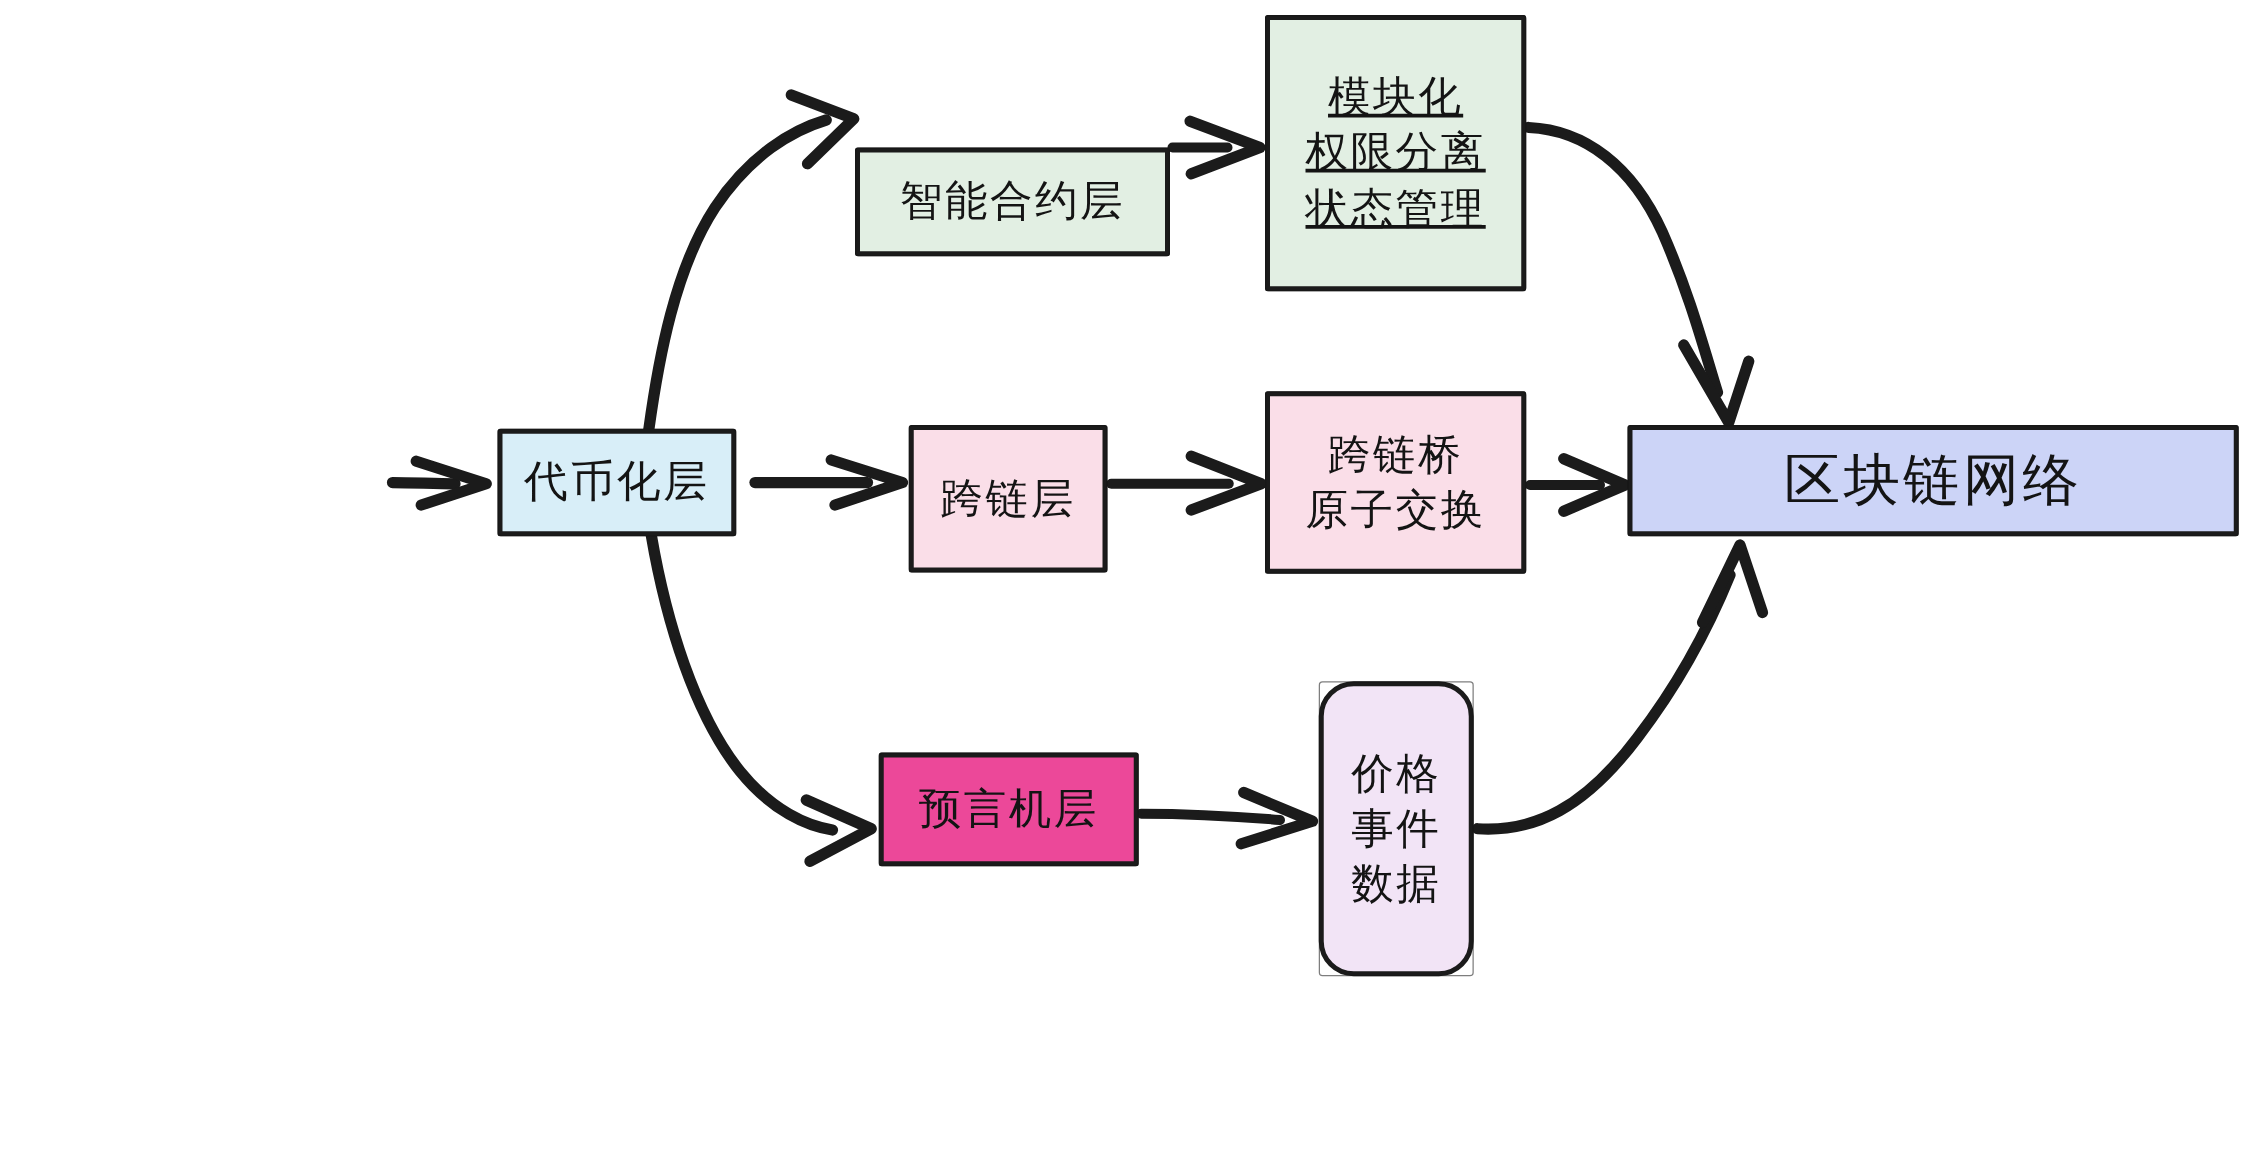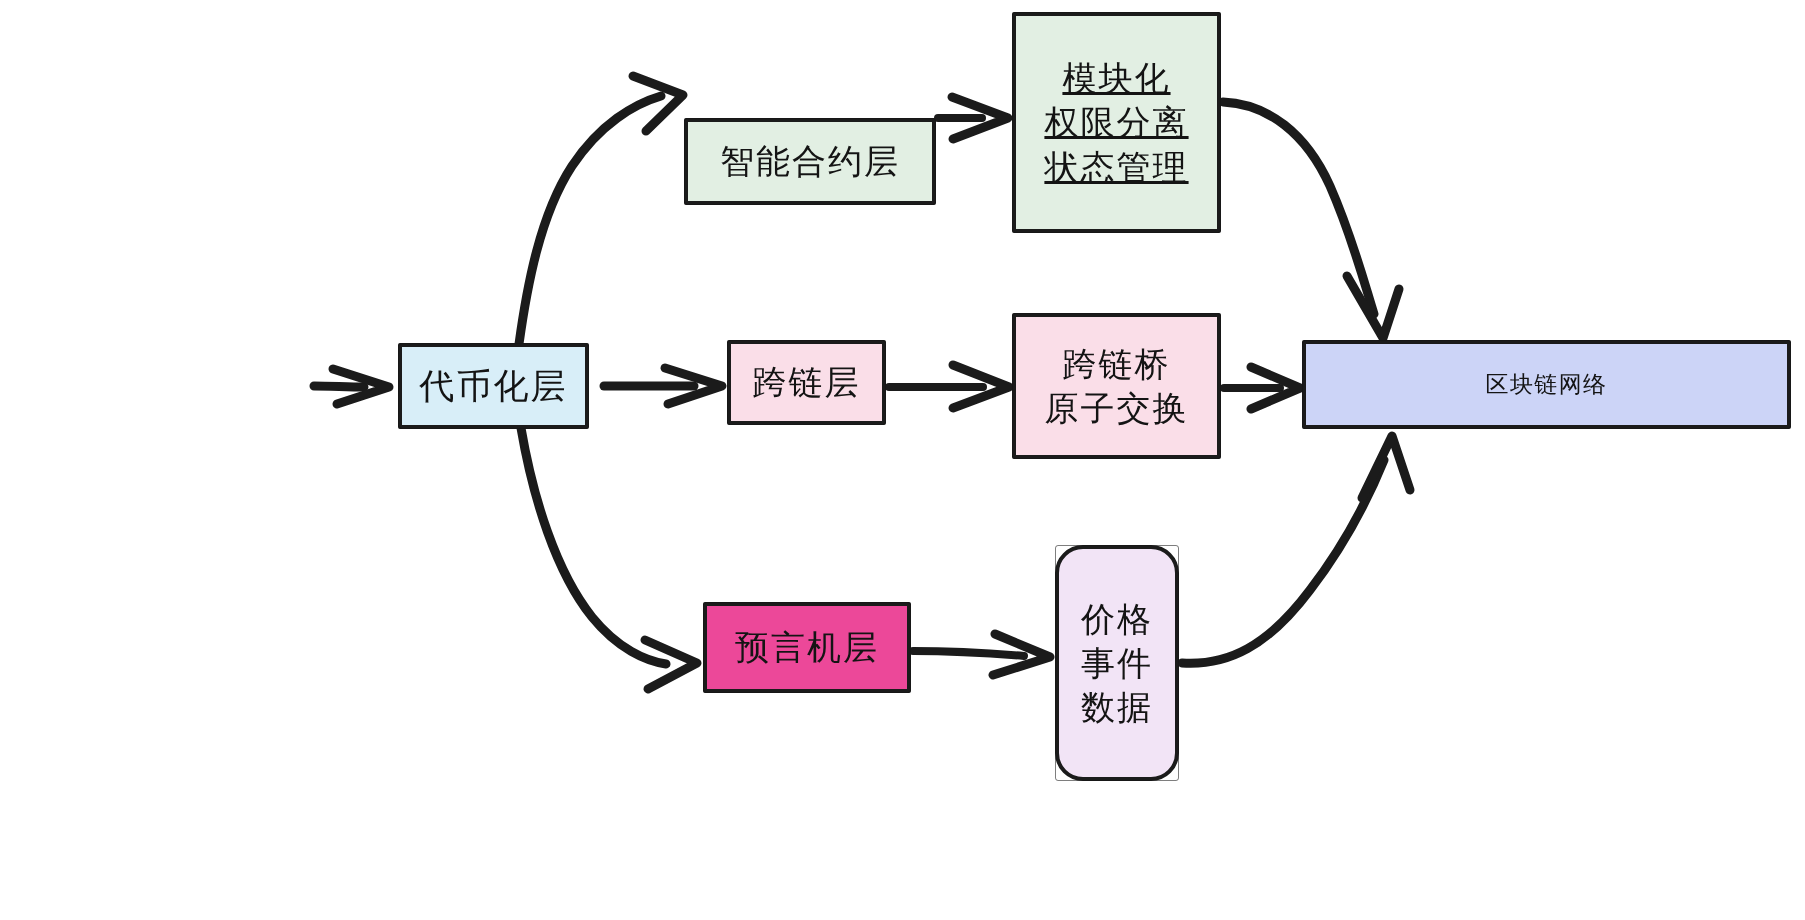--- a/index.html
+++ b/index.html
@@ -48,23 +48,23 @@
     left:-4px; top:-4px; right:-4px; bottom:-4px;
     border:1px solid rgba(20,20,20,.55);
     border-radius:3px;
     pointer-events:none;
   }
 
   .n-rwa        { left:15px;   top:343px; width:297px; height:86px;  background:#fdf0dd; font-size:35px; }
   .n-token      { left:398px;  top:343px; width:191px; height:86px;  background:#d8eef8; font-size:35px; }
   .n-contract   { left:684px;  top:71px;  width:252px; height:87px;  background:#e2efe3; font-size:34px;margin-top:47px; }
   .n-modular    { left:1012px; top:12px;  width:209px; height:221px; background:#e2efe3; font-size:34px;text-decoration:underline; }
-  .n-crosschain { left:727px;  top:340px; width:159px; height:85px;  background:#fadee8; font-size:34px; }
+  .n-crosschain { left:727px;  top:340px; width:159px; height:118px;  background:#fadee8; font-size:34px; }
   .n-bridge     { left:1012px; top:313px; width:209px; height:146px; background:#fadee8; font-size:34px; }
-  .n-chain      { left:1302px; top:340px; width:489px; height:89px;  background:#ccd4f7; font-size:23px; }
+  .n-chain      { left:1302px; top:340px; width:489px; height:89px;  background:#ccd4f7; font-size:45px; }
   .n-oracle     { left:703px;  top:602px; width:208px; height:91px;  background:#f2e4f6; font-size:34px; }
   .n-data       { left:1055px; top:545px; width:124px; height:236px; background:#f2e4f6; font-size:34px;border-radius:28px; }
 </style>
 </head>
 <body>
 
 <div id="stage" style="background: rgb(255, 255, 255);">
 
   <svg id="edges" viewBox="0 0 1805 920" xmlns="http://www.w3.org/2000/svg">
     <defs>

